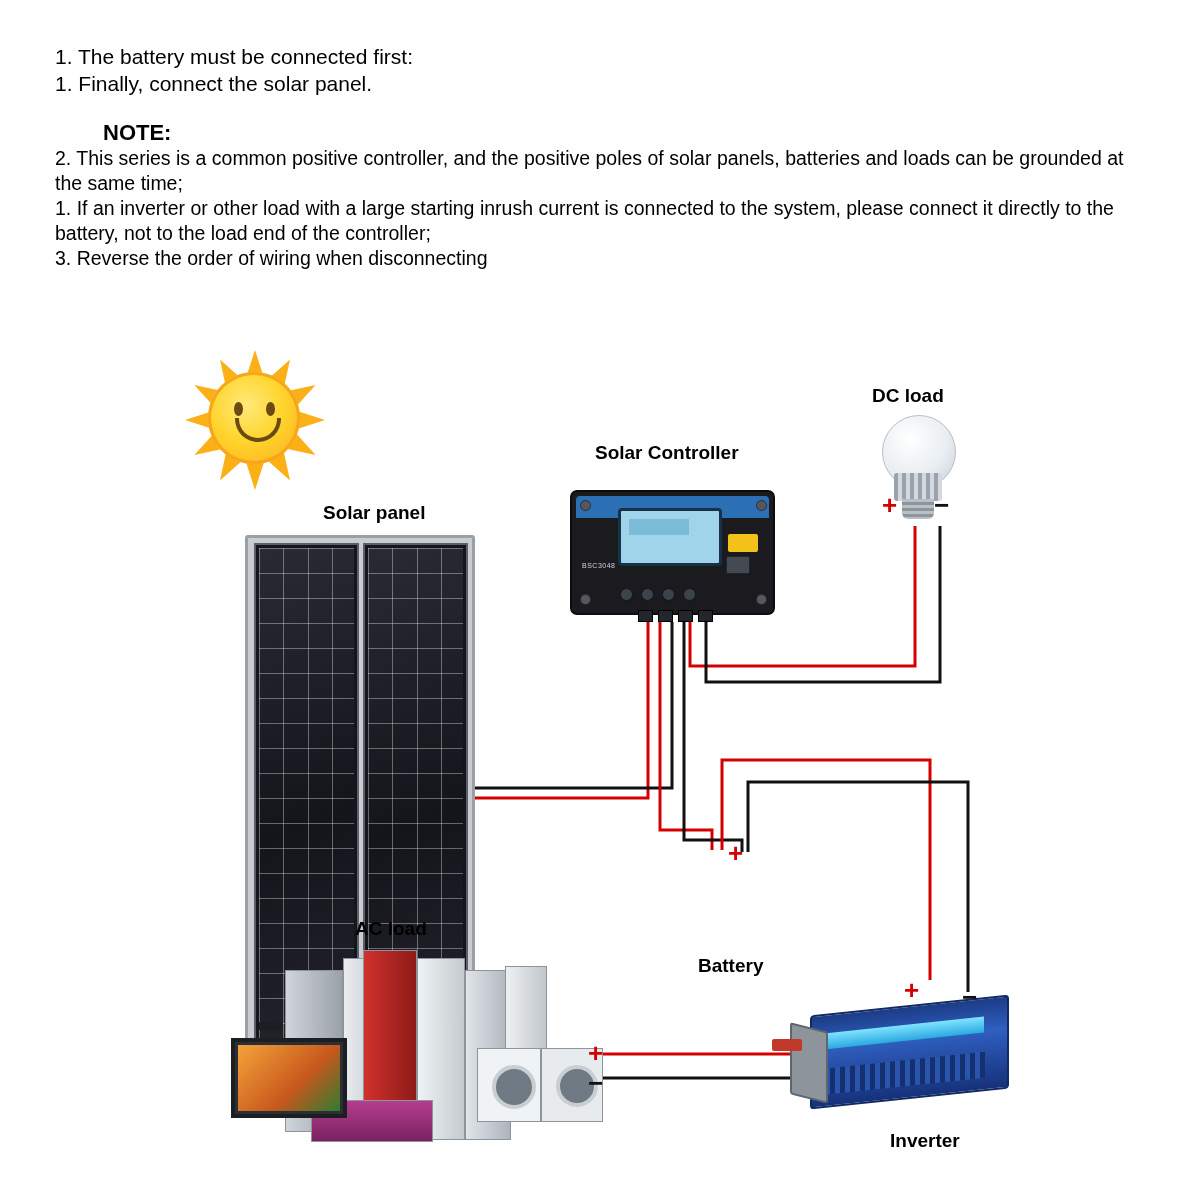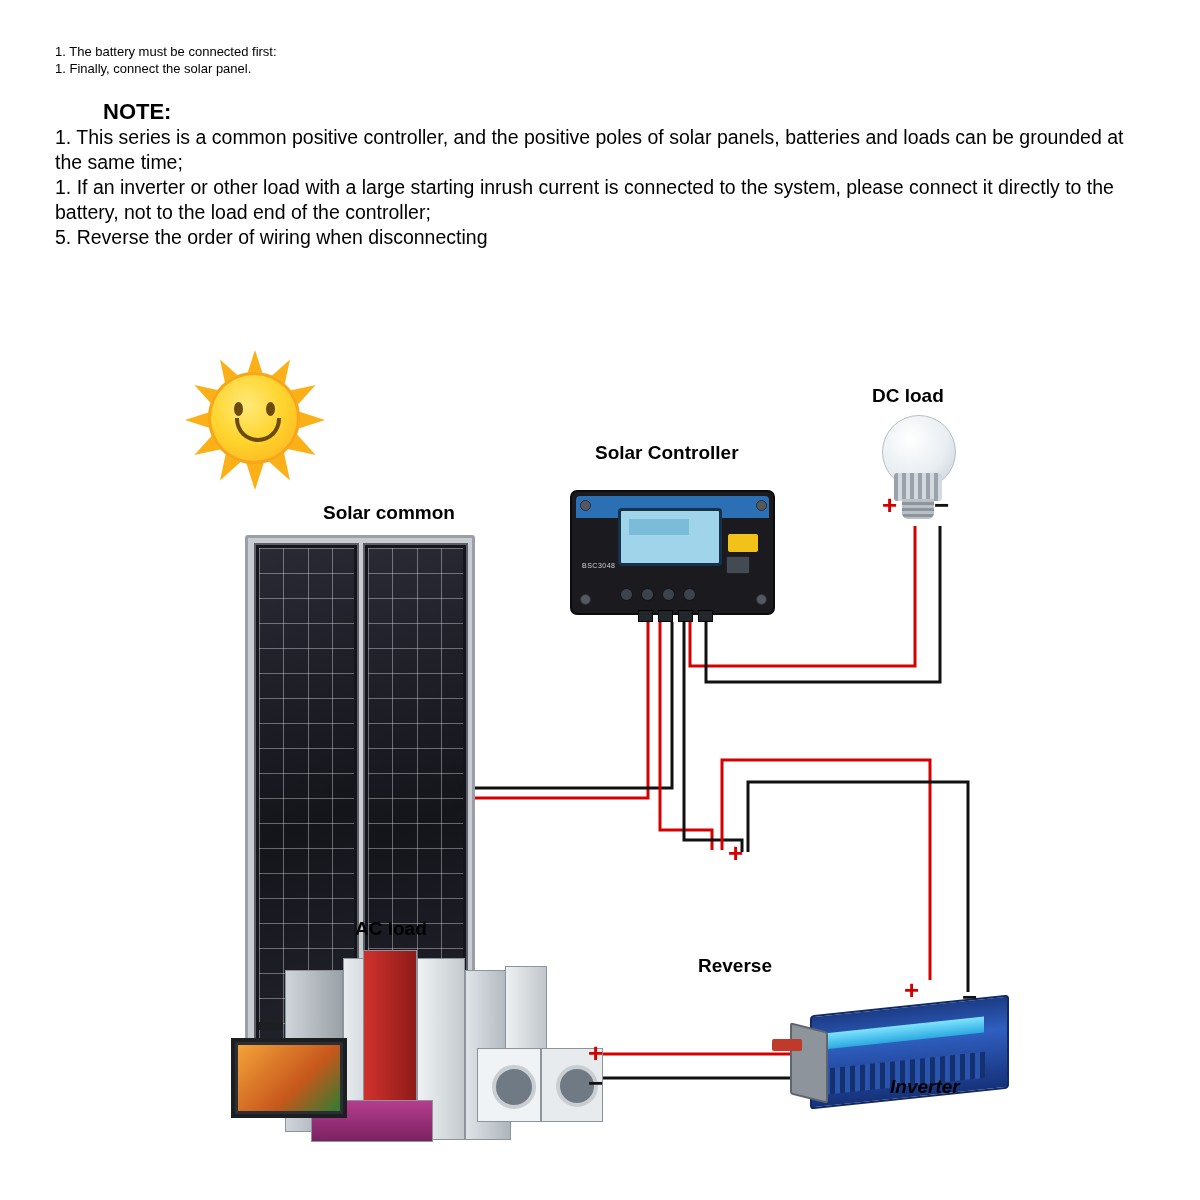--- a/index.html
+++ b/index.html
@@ -3,21 +3,21 @@
 <meta charset="utf-8">
 <style>
   html,body{margin:0;padding:0;}
   body{
     width:1200px;height:1200px;background:#ffffff;
     font-family:"Liberation Sans", sans-serif;
     position:relative;overflow:hidden;color:#000;
   }
   .text-block{position:absolute;left:55px;top:44px;width:1090px;}
   .heading{font-size:22px;font-weight:bold;letter-spacing:0.2px;line-height:1.25;}
-  .line{font-size:13px;line-height:1.28;}
+  .line{font-size:21px;line-height:1.28;}
   .note-heading{font-size:22px;font-weight:bold;margin-top:22px;margin-left:48px;}
   .para{font-size:19.5px;line-height:1.28;}
 
   .diagram{position:absolute;left:0;top:330px;width:1200px;height:870px;}
   .lbl{position:absolute;font-size:19px;font-weight:bold;}
 
   
   .sun{position:absolute;left:180px;top:20px;width:150px;height:140px;}
   .sun-core{position:absolute;left:28px;top:22px;width:92px;height:92px;border-radius:50%;
     background:radial-gradient(circle at 42% 36%, #ffe97a 0%, #ffd52e 45%, #fcaa18 100%);
@@ -112,23 +112,23 @@
 
   svg.wires{position:absolute;left:0;top:0;width:1200px;height:870px;}
 </style>
 </head>
 <body>
 
 <div class="text-block">
   <div class="line">1. The battery must be connected first:</div>
   <div class="line">1. Finally, connect the solar panel.</div>
   <div class="note-heading">NOTE:</div>
-  <div class="para">1. This series is a common positive controller, and the positive poles of solar panels, batteries and loads can be grounded at the same time;</div>
+  <div class="para">2. This series is a common positive controller, and the positive poles of solar panels, batteries and loads can be grounded at the same time;</div>
   <div class="para">1. If an inverter or other load with a large starting inrush current is connected to the system, please connect it directly to the battery, not to the load end of the controller;</div>
-  <div class="para">5. Reverse the order of wiring when disconnecting</div>
+  <div class="para">3. Reverse the order of wiring when disconnecting</div>
 </div>
 
 <div class="diagram">
 
   <svg class="wires" viewBox="0 0 1200 870">
 
     <path d="M312,430 L312,468 L648,468 L648,292" fill="none" stroke="#d40000" stroke-width="3"></path>
 
     <path d="M376,430 L376,455 L375,455 L375,455 L372,455 L372,455 L372,455 Z" fill="none" stroke="#111" stroke-width="3"></path>
     <path d="M376,430 L376,458 L672,458 L672,292" fill="none" stroke="#111" stroke-width="3"></path>
@@ -162,21 +162,21 @@
     <div class="ray" style="transform:translate(-11px,-70px) rotate(240deg)"></div>
     <div class="ray" style="transform:translate(-11px,-70px) rotate(270deg)"></div>
     <div class="ray" style="transform:translate(-11px,-70px) rotate(300deg)"></div>
     <div class="ray" style="transform:translate(-11px,-70px) rotate(330deg)"></div>
     <div class="sun-core"></div>
     <div class="eye" style="left:54px;top:52px;"></div>
     <div class="eye" style="left:86px;top:52px;"></div>
     <div class="smile" style="left:55px;top:68px;"></div>
   </div>
 
-  <div class="lbl" style="left:323px;top:172px;">Solar common</div>
+  <div class="lbl" style="left:323px;top:172px;">Solar panel</div>
   <div class="panel">
     <div class="panel-frame"></div>
     <div class="panel-half" style="left:9px;">
         <div class="cellgrid"></div>
       </div>
     <div class="panel-half" style="left:118px;">
         <div class="cellgrid"></div>
       </div>
   </div>
   <div class="sign plus" style="left:303px;top:712px;">+</div>
@@ -209,32 +209,32 @@
   <div class="lbl" style="left:872px;top:55px;">DC load</div>
   <div class="bulb">
     <div class="bulb-glass"></div>
     <div class="bulb-fins"></div>
     <div class="bulb-base"></div>
   </div>
   <div class="sign plus" style="left:882px;top:160px;">+</div>
   <div class="sign minus" style="left:934px;top:160px;">−</div>
 
   <div class="sign plus" style="left:728px;top:508px;">+</div>
-  <div class="lbl" style="left:698px;top:625px;">Reverse</div>
+  <div class="lbl" style="left:698px;top:625px;">Battery</div>
 
   <div class="inverter">
     <div class="inv-body"></div>
     <div class="inv-stripe"></div>
     <div class="inv-fins"></div>
     <div class="inv-front"></div>
     <div class="inv-clamp"></div>
   </div>
   <div class="sign plus" style="left:904px;top:645px;">+</div>
   <div class="sign minus" style="left:962px;top:652px;">−</div>
-  <div class="lbl" style="left:890px;top:746px;font-style:italic;">Inverter</div>
+  <div class="lbl" style="left:890px;top:800px;">Inverter</div>
 
   <div class="lbl" style="left:355px;top:588px;">AC load</div>
   <div class="acload">
     <div class="appl fridge1"></div>
     <div class="appl fridge2"></div>
     <div class="appl fridge-red"></div>
     <div class="appl fridge3"></div>
     <div class="appl fridge4"></div>
     <div class="appl waterheater"></div>
     <div class="appl washer1">

